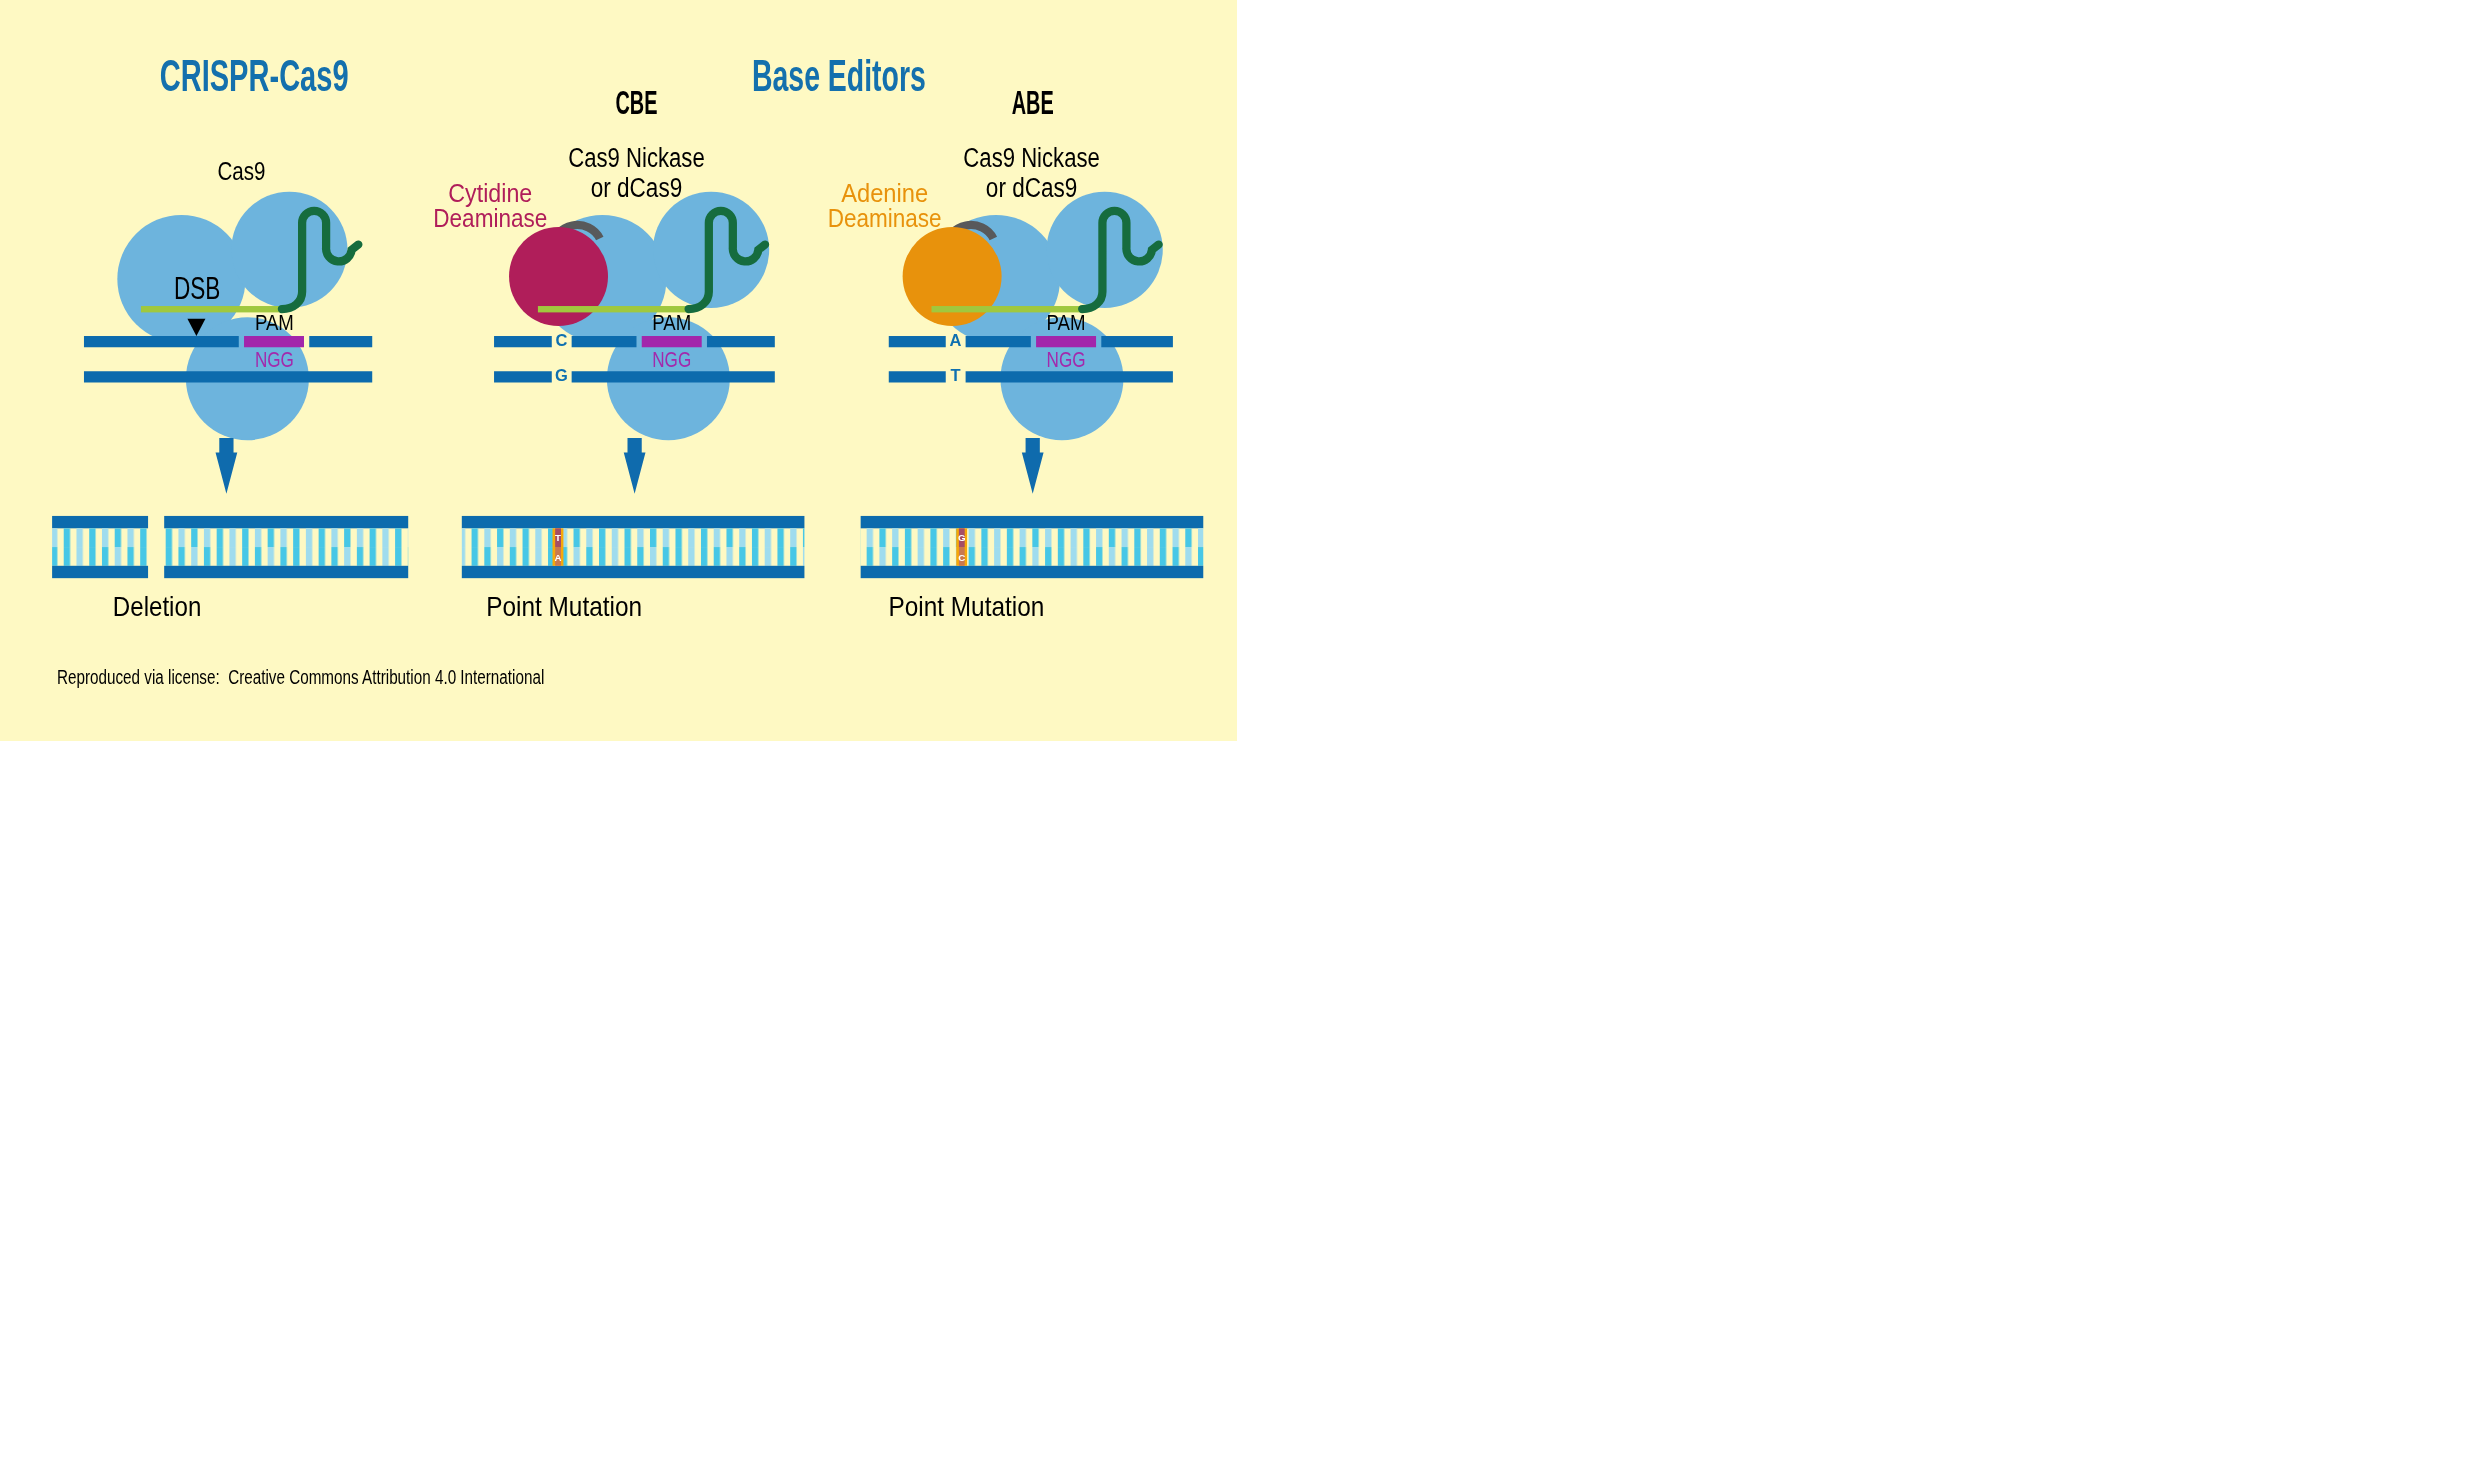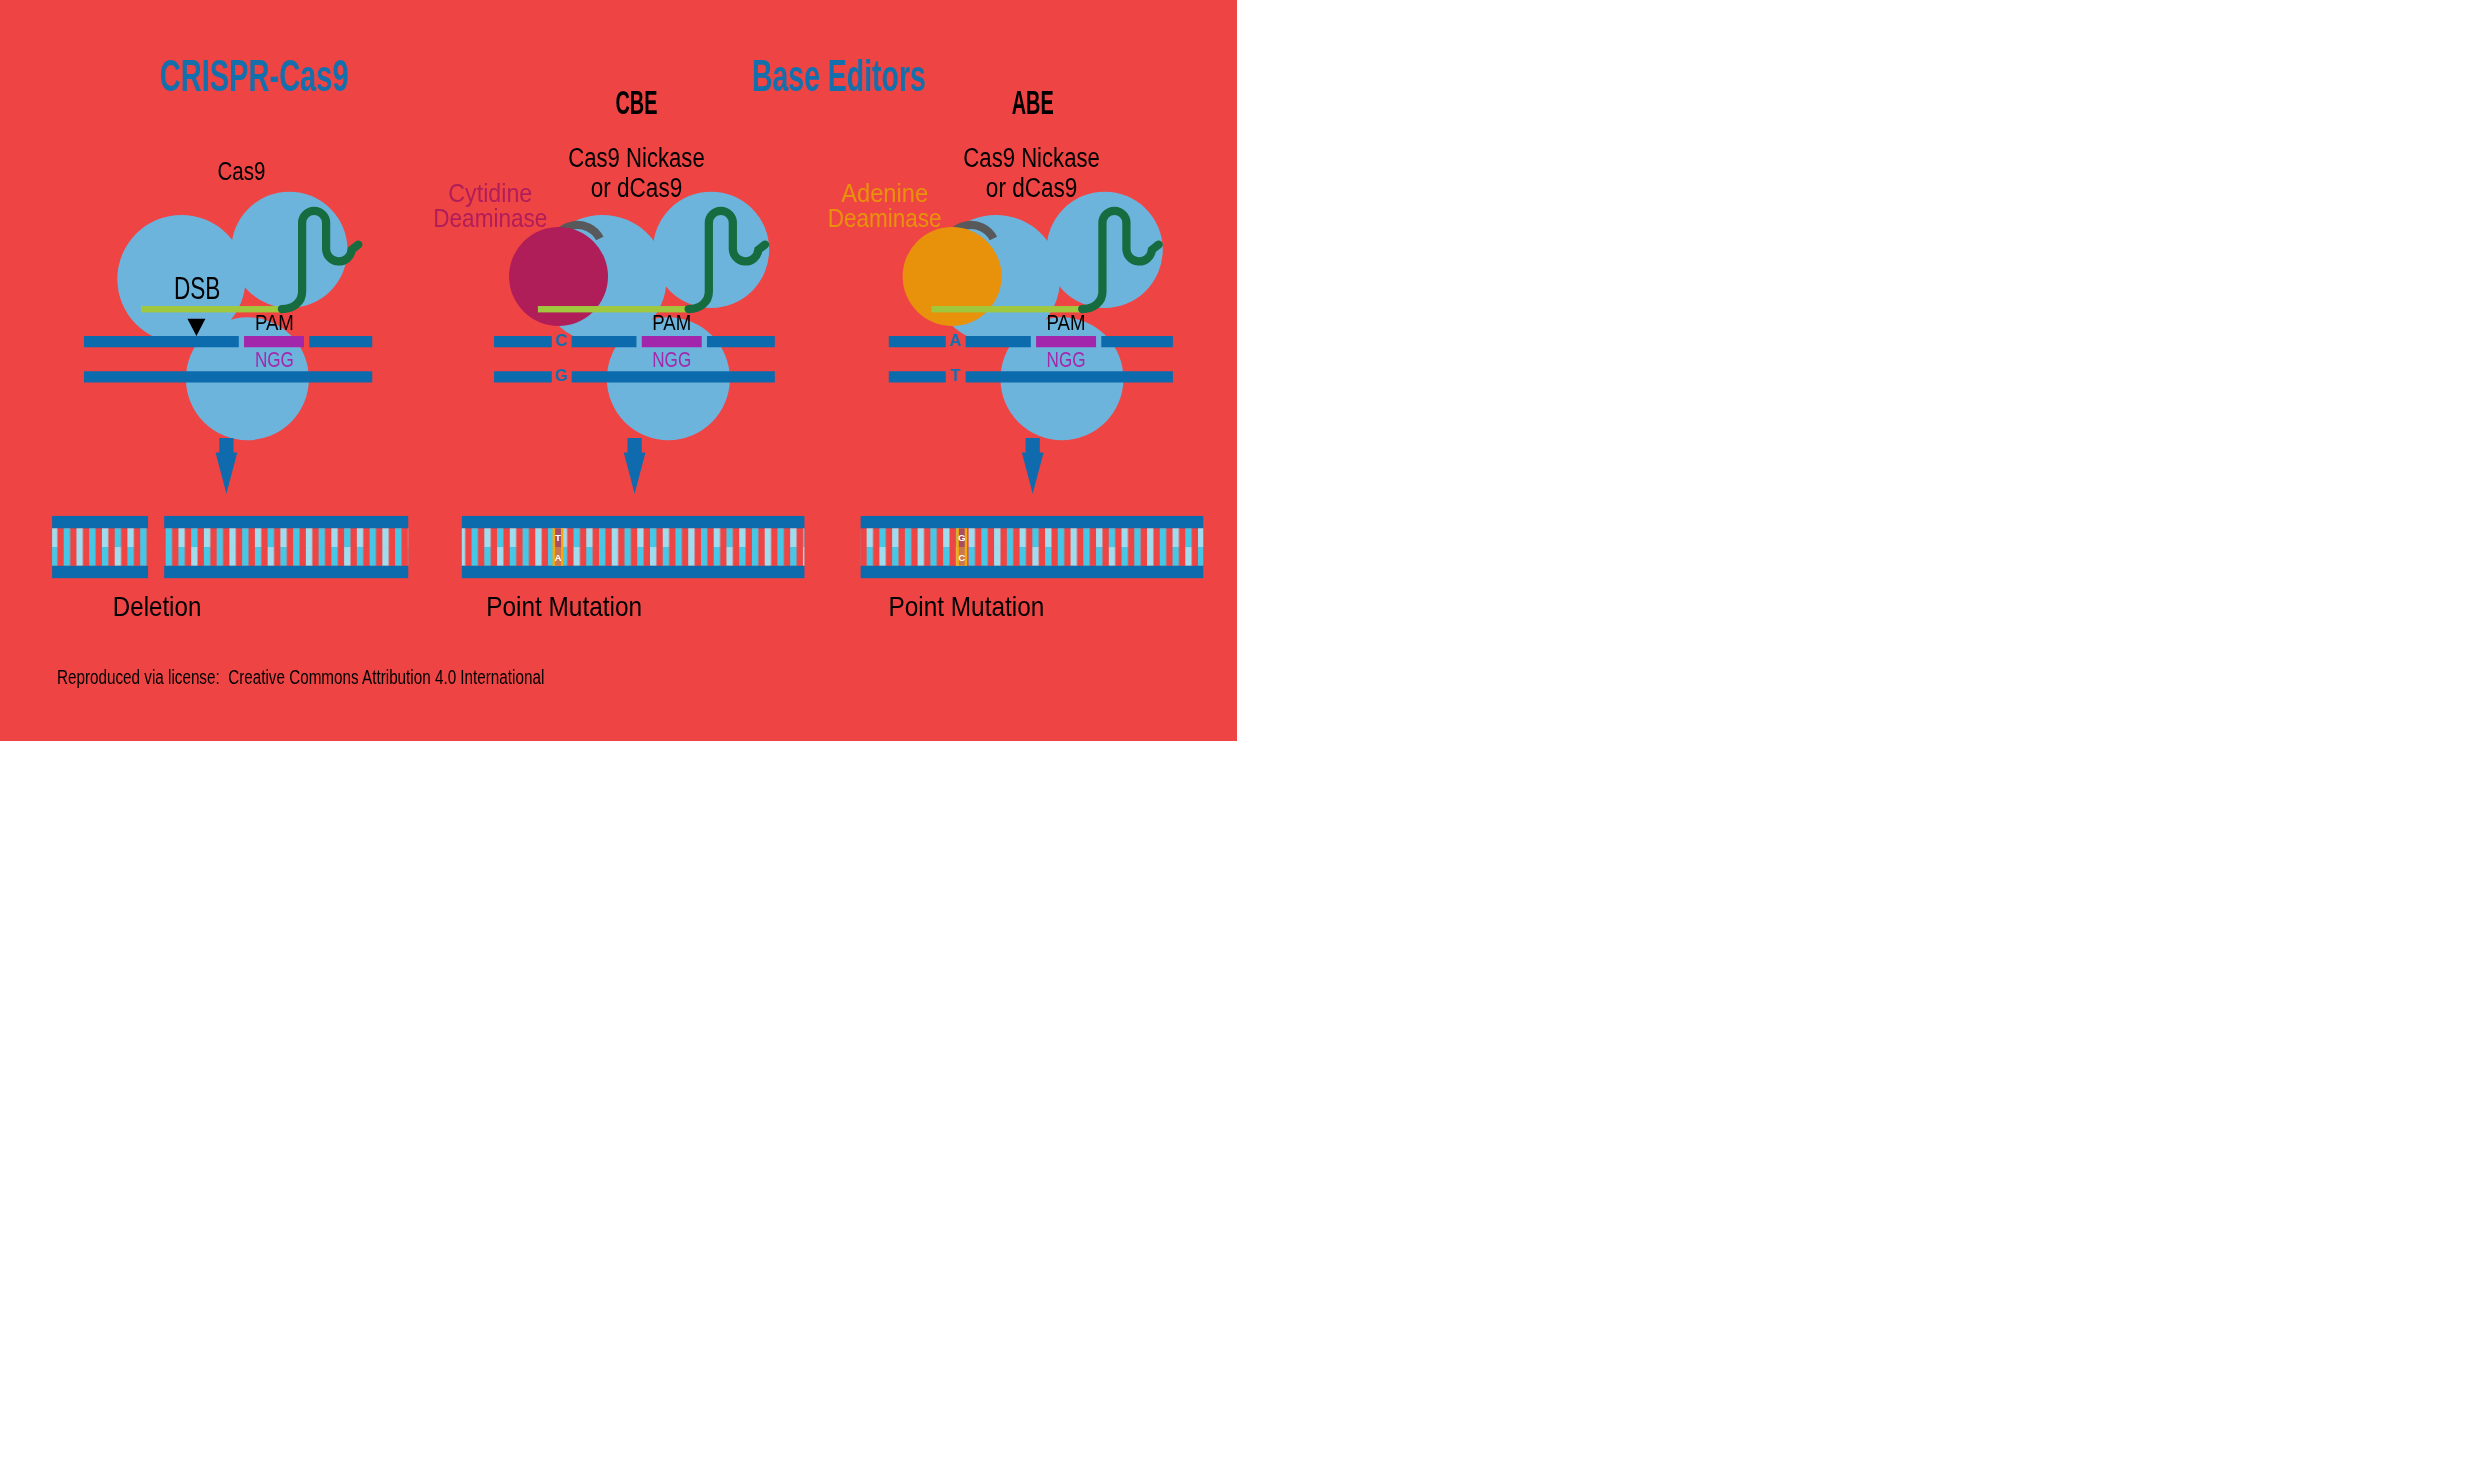--- a/index.html
+++ b/index.html
@@ -1,16 +1,16 @@
 <!DOCTYPE html>
 <html style="font-size:12px"><head>
 <meta charset="utf-8">
 <style>
   html,body{margin:0;padding:0;background:#ffffff;}
-  .stage{width:1237px;height:741px;position:relative;background:#ef4444;overflow:hidden;}
+  .stage{width:1237px;height:741px;position:relative;background:#fef9c3;overflow:hidden;}
   text{font-family:"Liberation Sans","DejaVu Sans",sans-serif;}
   .t-title{font-weight:700;font-size:58px;fill:#1470ad;}
   .t-abbr{font-weight:700;font-size:44px;fill:#000;}
   .t-lbl{font-weight:400;font-size:36px;fill:#000;}
   .t-lbl-sm{font-weight:400;font-size:34px;fill:#000;}
   .t-deam-c{font-weight:400;font-size:34px;fill:#b01e5a;}
   .t-deam-a{font-weight:400;font-size:34px;fill:#e8920c;}
   .t-dsb{font-weight:400;font-size:42px;fill:#000;}
   .t-pam{font-weight:400;font-size:30px;fill:#000;}
   .t-ngg{font-weight:400;font-size:30px;fill:#a329ac;}

